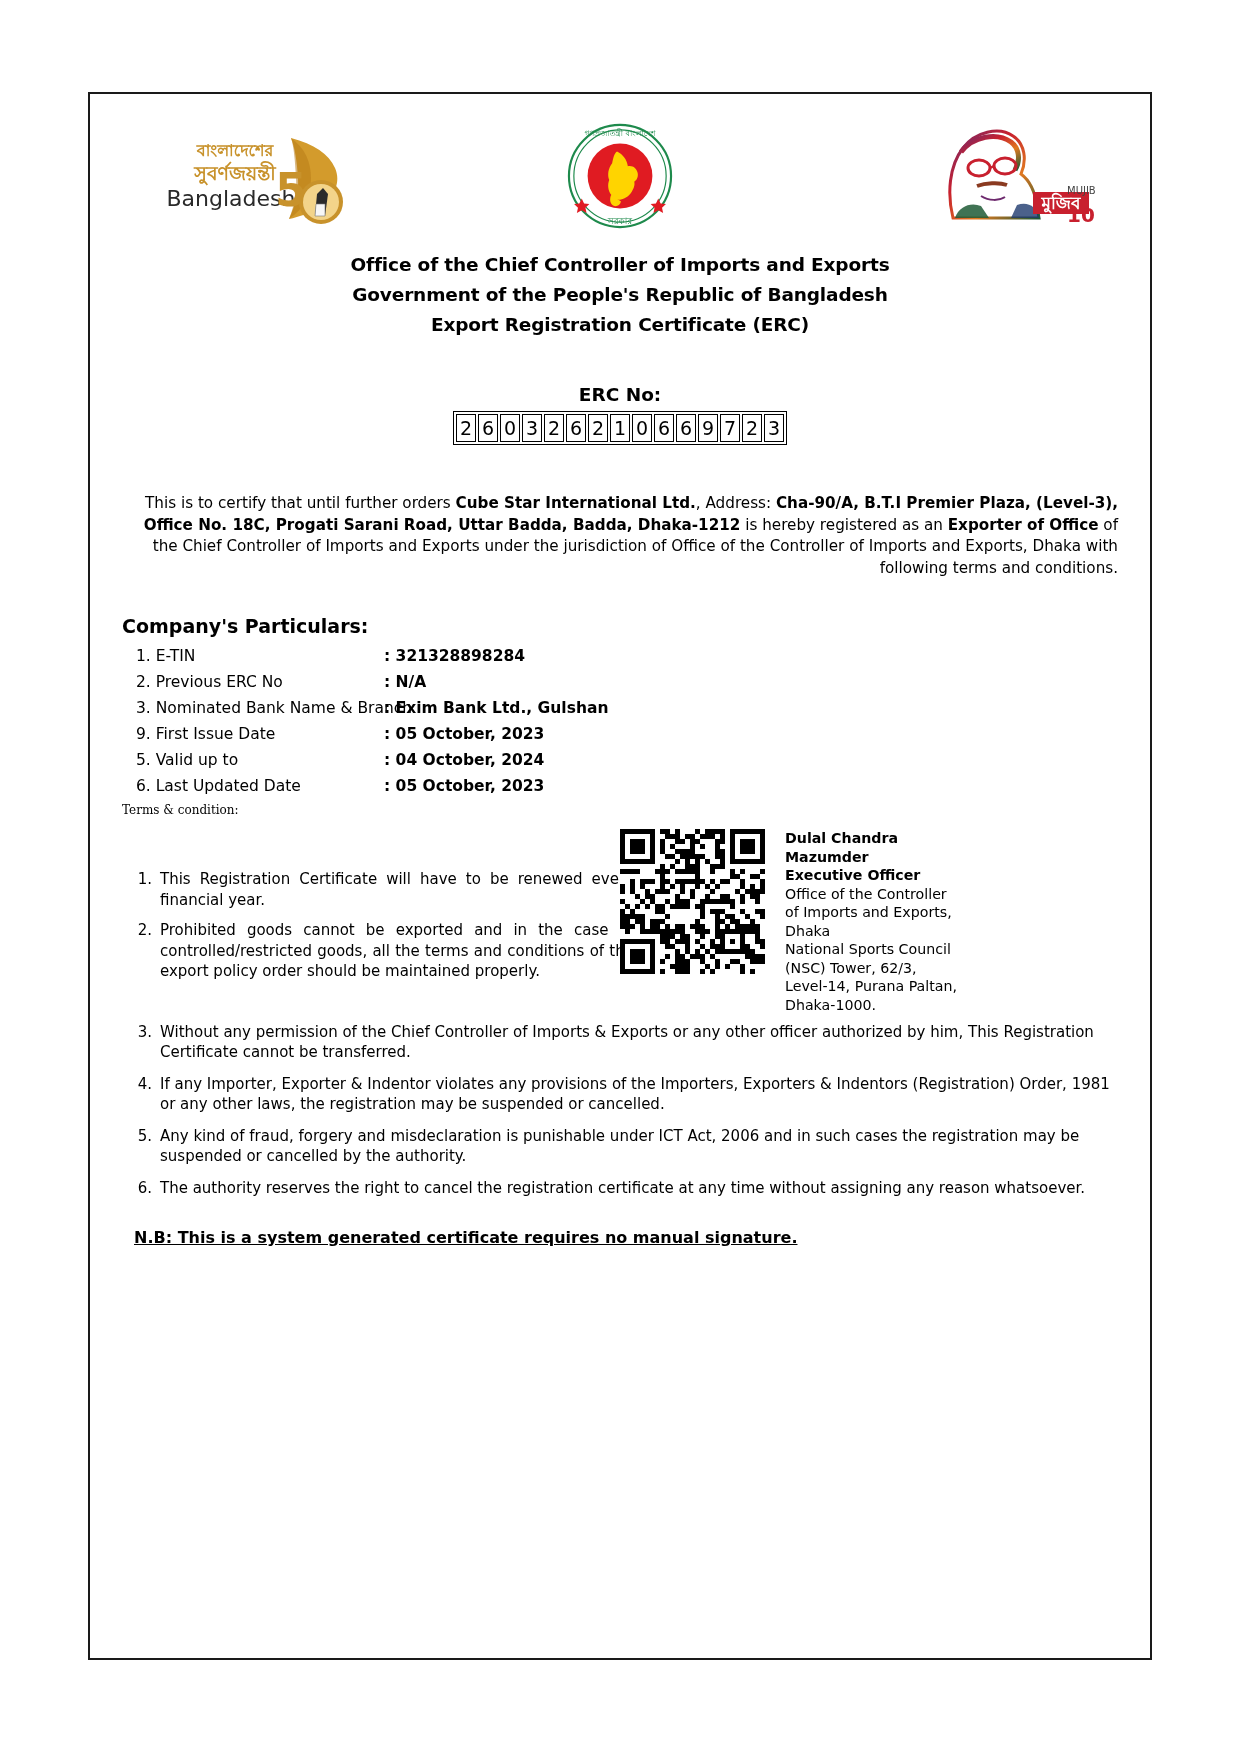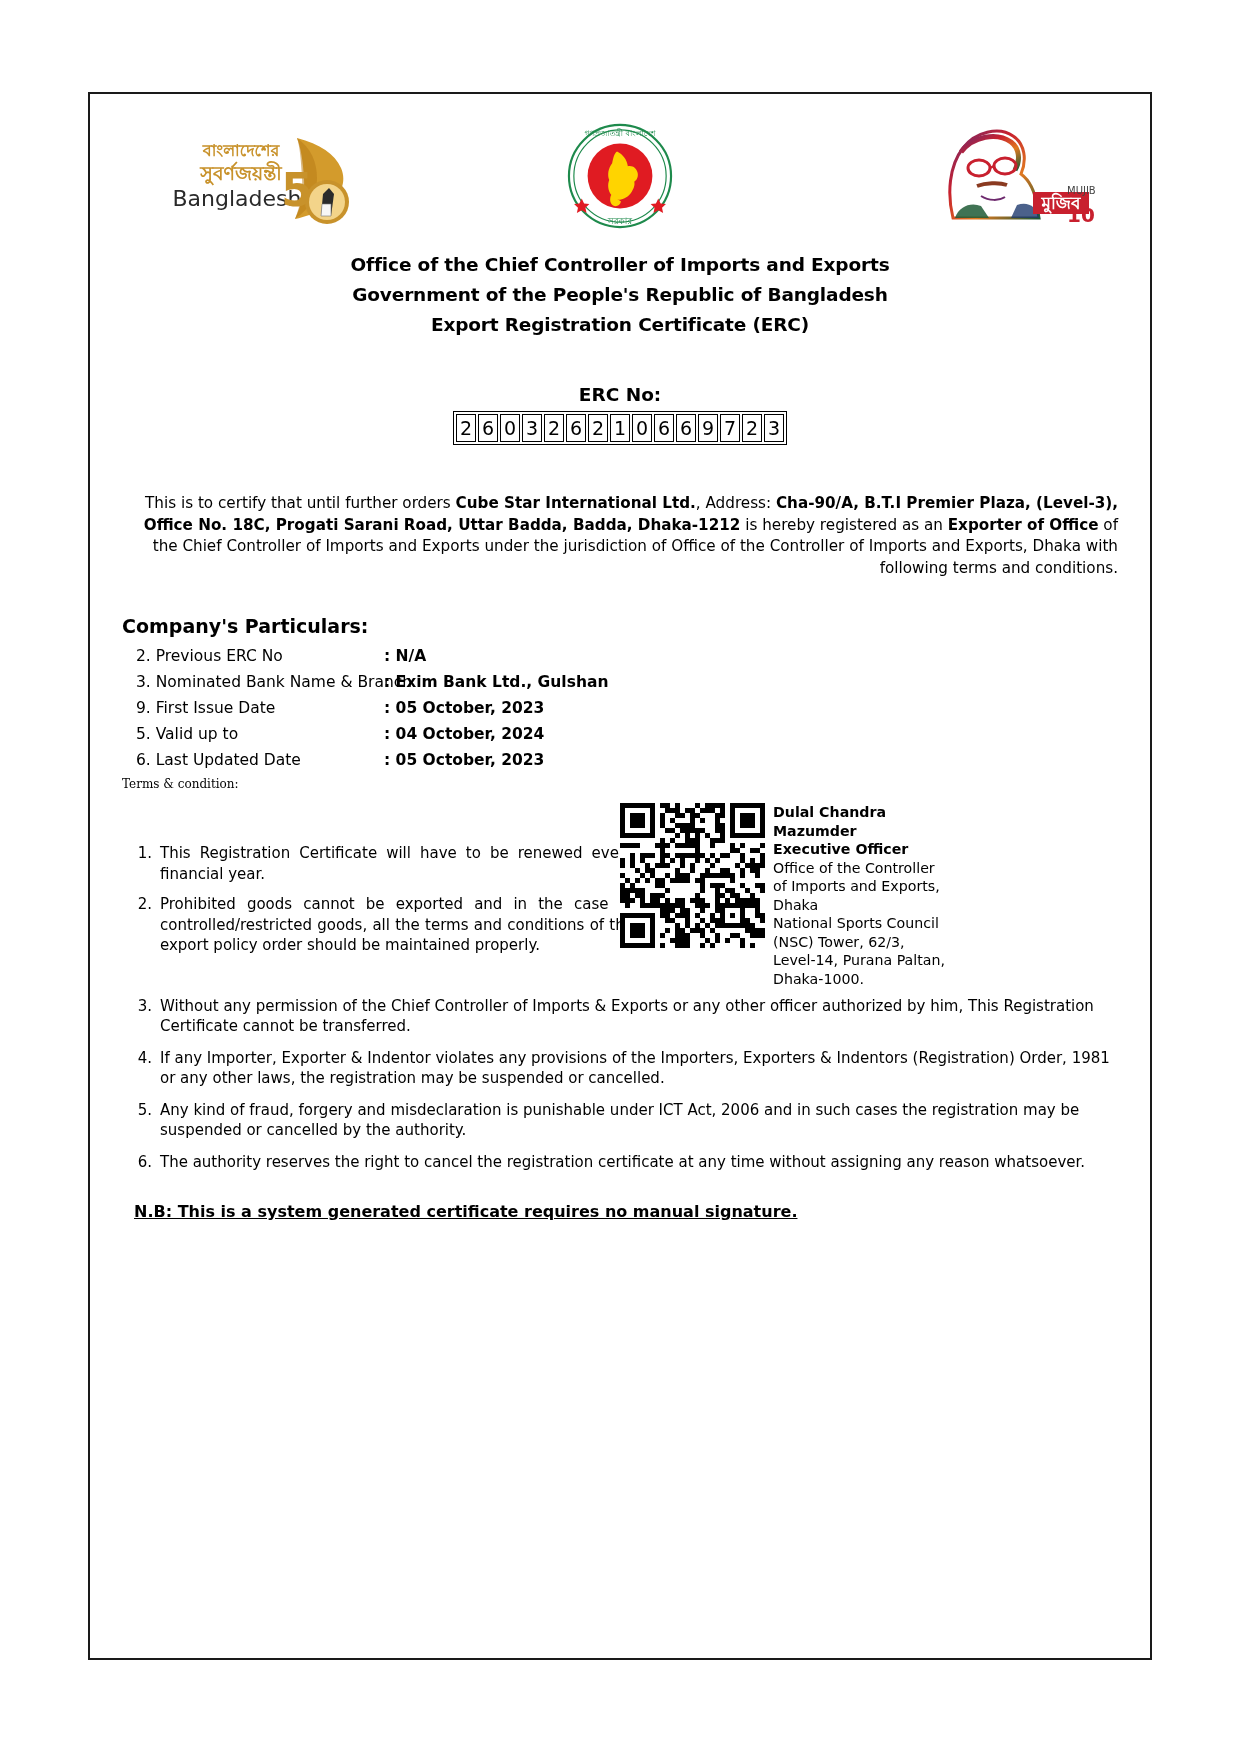--- a/index.html
+++ b/index.html
@@ -26,21 +26,21 @@
     padding: 0;
   }
 
   
   .logo-row {
     position: relative;
     height: 120px;
     margin: 22px 30px 0 30px;
   }
   .logo-left {
-    position: absolute; left: 25px; top: 18px;
+    position: absolute; left: 19px; top: 18px;
     width: 215px; height: 90px;
   }
   .logo-center {
     position: absolute; left: 50%; transform: translateX(-50%); top: 6px;
     width: 108px; height: 108px;
   }
   .logo-right {
     position: absolute; right: 25px; top: 6px;
     width: 180px; height: 108px;
   }
@@ -150,21 +150,21 @@
     text-align: justify;
   }
   .terms-top .ltxt { text-align: justify; }
 
   
   .sig-block {
     position: absolute;
     left: 530px;
     top: 700px;
     display: flex;
-    gap: 8px;
+    gap: 20px;
   }
   .qr {
     width: 145px; height: 145px;
     flex: 0 0 145px;
   }
   .qr svg { display: block; width: 100%; height: 100%; }
   .sig-text {
     font-size: 14.2px;
     line-height: 18.5px;
     width: 175px;
@@ -284,20 +284,24 @@
 
   <div class="body-pad">
 
     <div class="certify">
       <span>This is to certify that until further orders </span><b>Cube Star International Ltd.</b><span>, Address: </span><b>Cha-90/A, B.T.I Premier Plaza, (Level-3), Office No. 18C, Progati Sarani Road, Uttar Badda, Badda, Dhaka-1212</b><span> is hereby registered as an </span><b>Exporter of Office</b><span> of the Chief Controller of Imports and Exports under the jurisdiction of Office of the Controller of Imports and Exports, Dhaka with following terms and conditions.</span>
     </div>
 
     <div class="particulars-title">Company's Particulars:</div>
     <div class="particulars" id="particulars-list">
           <div class="prow">
+            <div class="plabel">1. E-TIN</div>
+            <div class="pvalue">: 321328898284</div>
+          </div>
+          <div class="prow">
             <div class="plabel">2. Previous ERC No</div>
             <div class="pvalue">: N/A</div>
           </div>
           <div class="prow">
             <div class="plabel">3. Nominated Bank Name &amp; Branch</div>
             <div class="pvalue">: Exim Bank Ltd., Gulshan</div>
           </div>
           <div class="prow">
             <div class="plabel">9. First Issue Date</div>
             <div class="pvalue">: 05 October, 2023</div>

